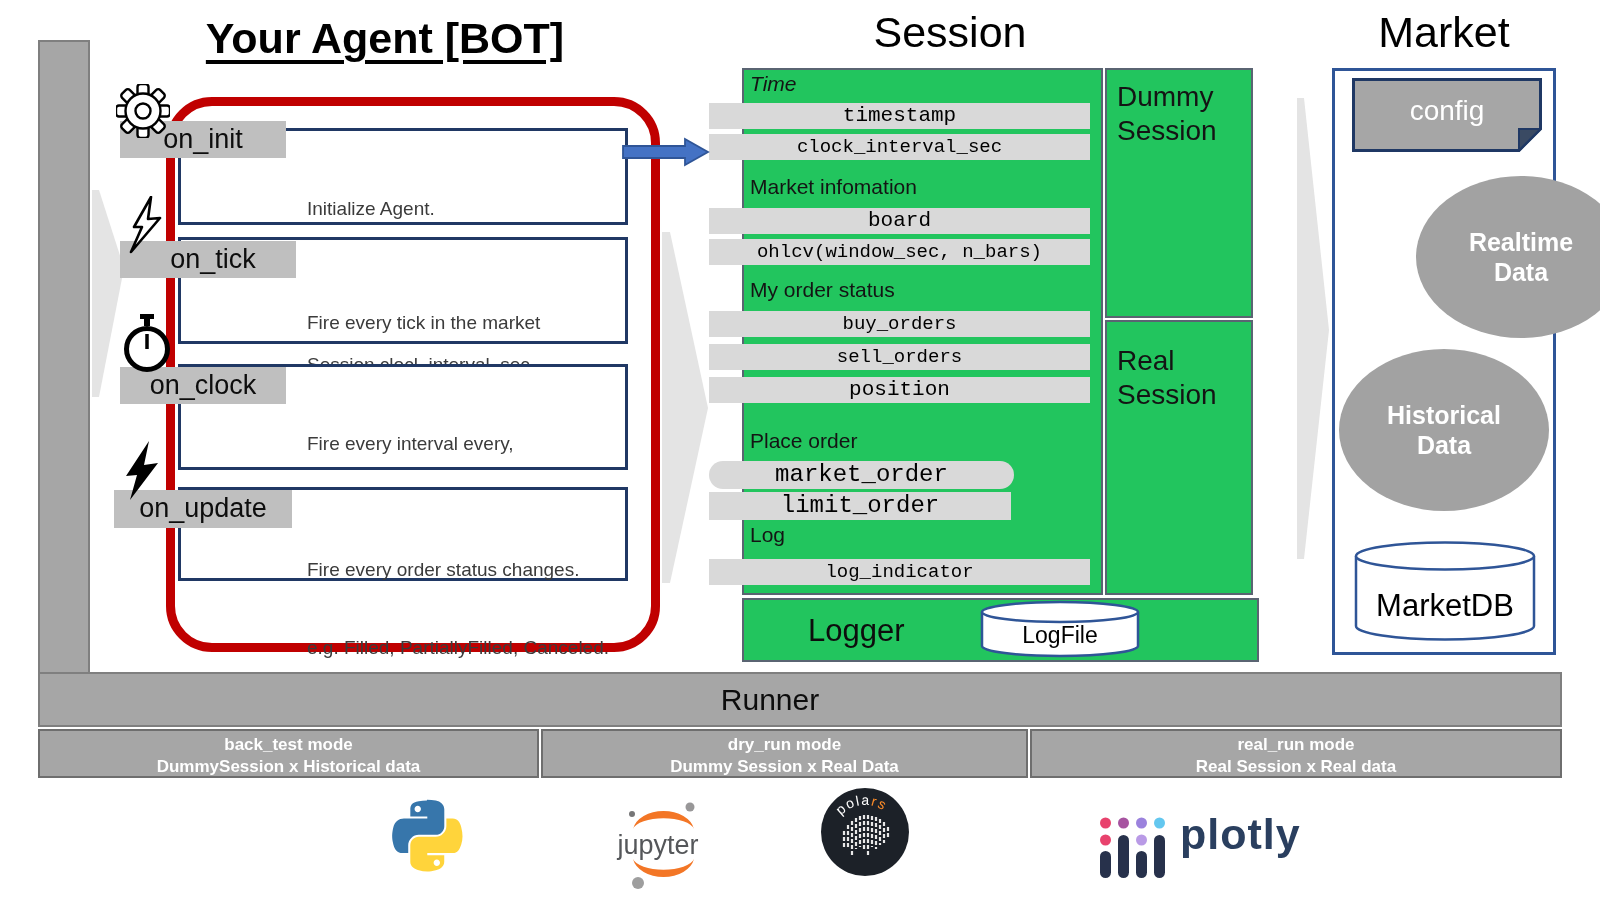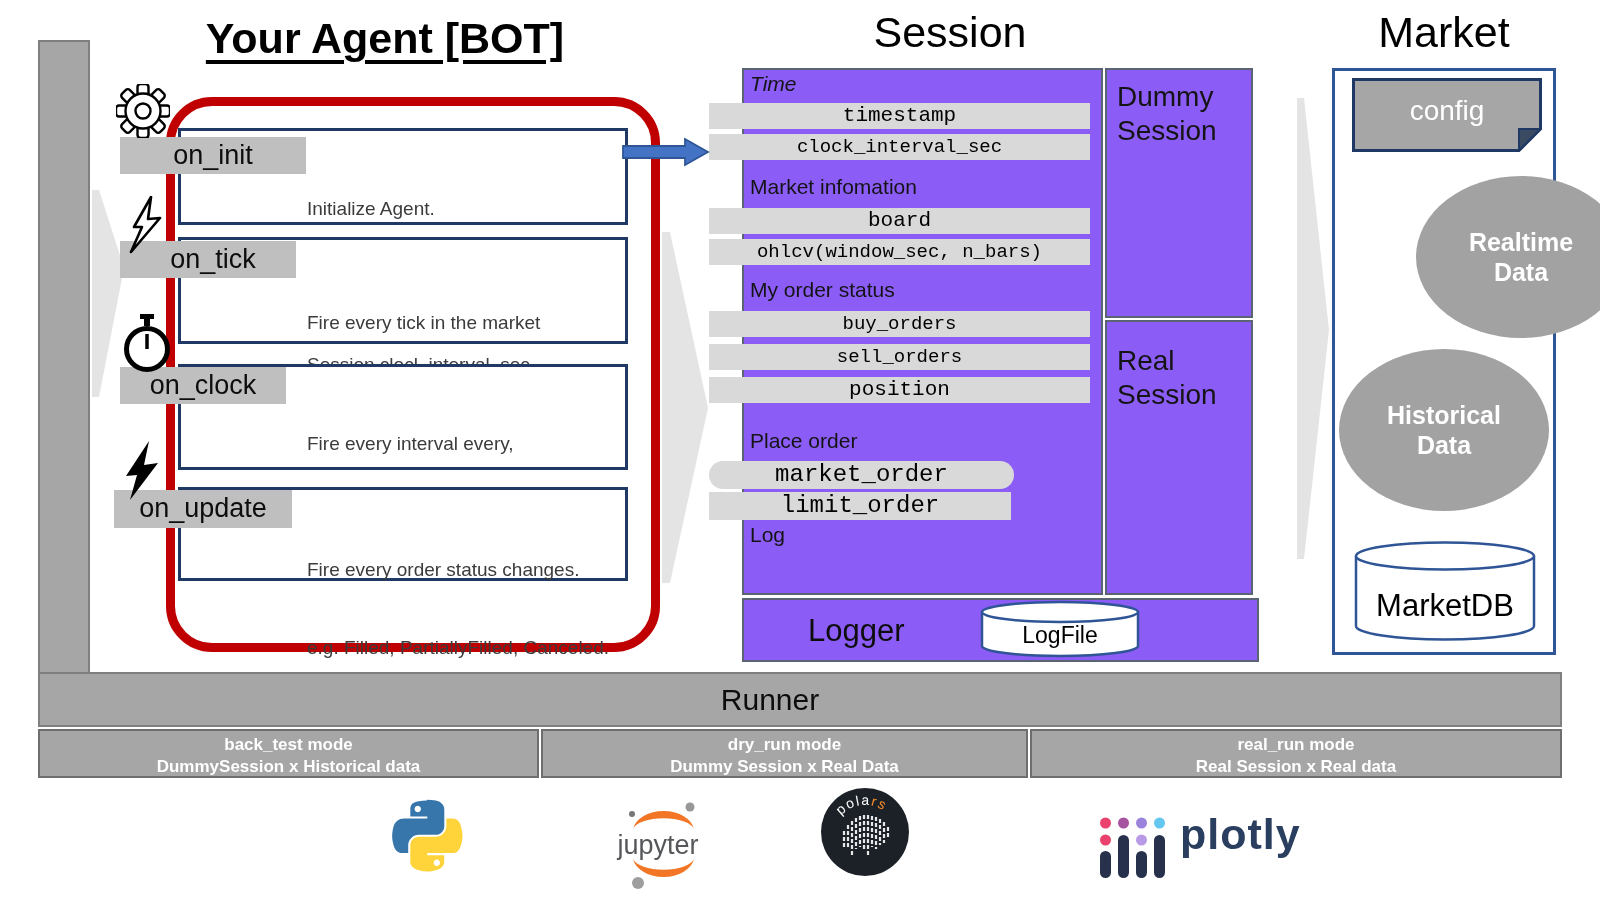--- a/index.html
+++ b/index.html
@@ -13,21 +13,21 @@
   .runner-label{font-size:30px;color:#0d0d0d;text-align:center;}
   
   .big-title{font-size:43px;color:#000;text-align:center;letter-spacing:0px;}
   .agent-title{font-weight:bold;text-decoration:underline;text-decoration-thickness:4px;text-underline-offset:7px;}
   
   .red-frame{border:9px solid #c00000;border-radius:46px;box-sizing:border-box;background:transparent;}
   .desc-box{background:#fff;border:3px solid #203864;box-sizing:border-box;}
   .desc-text{font-size:19px;line-height:26px;color:#3b3b3b;white-space:pre;}
   .cb-label{background:#bfbfbf;color:#0d0d0d;font-size:27px;text-align:center;line-height:37px;}
   
-  .sess-box{background:#8b5cf6;border:2px solid #5a6472;box-sizing:border-box;}
+  .sess-box{background:#22c55e;border:2px solid #5a6472;box-sizing:border-box;}
   .sess-group-label{font-size:21px;color:#141414;}
   .sess-row{background:#d9d9d9;height:26px;line-height:26px;text-align:center;
             font-family:"Liberation Mono","DejaVu Sans Mono",monospace;font-size:19px;color:#000;}
   .sess-row.mid{font-size:21px;}
   .sess-row.big{height:28px;line-height:28px;font-size:24px;}
   .col-label{font-size:28px;line-height:34px;color:#141414;}
   .logger-label{font-size:31px;color:#0d0d0d;}
   .cyl-text{position:absolute;width:100%;text-align:center;color:#000;}
   
   .market-frame{background:#fff;border:3px solid #2f5597;box-sizing:border-box;}
@@ -85,20 +85,21 @@
 
   <div class="abs sess-row mid" style="left:709px;top:103px;width:381px;">timestamp</div>
   <div class="abs sess-row" style="left:709px;top:134px;width:381px;">clock_interval_sec</div>
   <div class="abs sess-row mid" style="left:709px;top:208px;width:381px;">board</div>
   <div class="abs sess-row" style="left:709px;top:239px;width:381px;">ohlcv(window_sec, n_bars)</div>
   <div class="abs sess-row" style="left:709px;top:311px;width:381px;">buy_orders</div>
   <div class="abs sess-row" style="left:709px;top:344px;width:381px;">sell_orders</div>
   <div class="abs sess-row mid" style="left:709px;top:377px;width:381px;">position</div>
   <div class="abs sess-row big" style="left:709px;top:461px;width:305px;border-radius:14px;">market_order</div>
   <div class="abs sess-row big" style="left:709px;top:492px;width:302px;">limit_order</div>
+  <div class="abs sess-row" style="left:709px;top:559px;width:381px;">log_indicator</div>
 
   <div class="abs sess-box" style="left:1105px;top:68px;width:148px;height:250px;">
     <div class="col-label" style="padding:10px 0 0 10px;width:115px;">Dummy Session</div>
   </div>
   <div class="abs sess-box" style="left:1105px;top:320px;width:148px;height:275px;">
     <div class="col-label" style="padding:22px 0 0 10px;width:115px;">Real Session</div>
   </div>
 
   <div class="abs sess-box" style="left:742px;top:598px;width:517px;height:64px;padding-left:13px;">
     <div class="abs logger-label" style="left:64px;top:13px;">Logger</div>
@@ -156,21 +157,21 @@
       <div> Session.clock_interval_sec</div>
     </div>
   </div>
   <div class="abs desc-box" style="left:178px;top:487px;width:450px;height:94px;">
     <div class="desc-text" style="padding:15px 0 0 126px;">
       <div>Fire every order status changes.</div>
       <div>e.g. Filled, PartiallyFilled, Canceled.</div>
     </div>
   </div>
 
-  <div class="abs cb-label" style="left:120px;top:137px;width:186px;height:37px;">on_init</div>
+  <div class="abs cb-label" style="left:120px;top:121px;width:166px;height:37px;">on_init</div>
   <div class="abs cb-label" style="left:120px;top:241px;width:166px;height:37px;padding-left:10px;">on_tick</div>
   <div class="abs cb-label" style="left:120px;top:367px;width:166px;height:37px;">on_clock</div>
   <div class="abs cb-label" style="left:114px;top:490px;width:178px;height:38px;">on_update</div>
 
   <svg class="abs" style="left:116px;top:84px;" width="54" height="54" viewBox="0 0 54 54">
     <g transform="translate(27,27)" fill="#fff" stroke="#000" stroke-width="2.4">
       <g>
         <rect x="-5.5" y="-27" width="11" height="12" rx="3"></rect>
         <rect x="-5.5" y="-27" width="11" height="12" rx="3" transform="rotate(45)"></rect>
         <rect x="-5.5" y="-27" width="11" height="12" rx="3" transform="rotate(90)"></rect>

